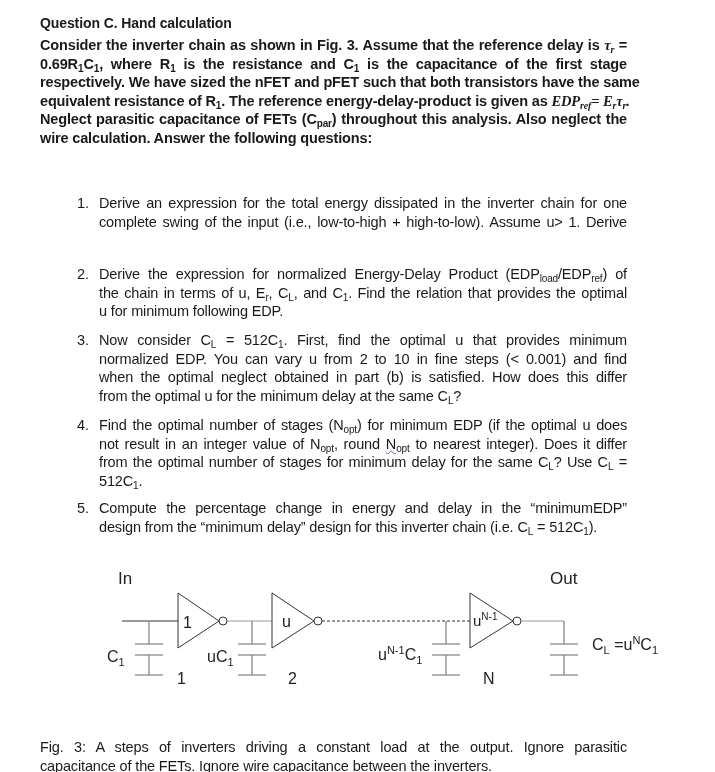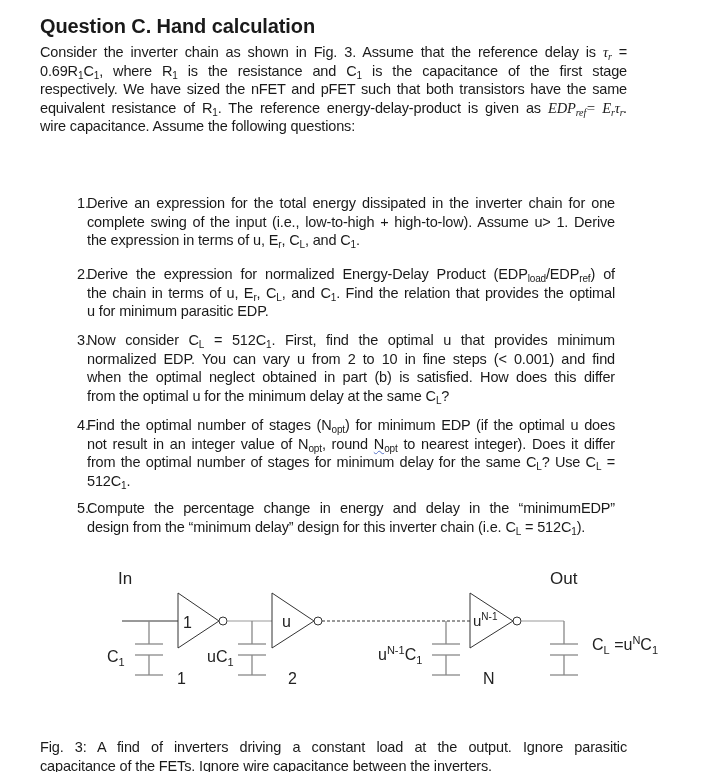--- a/index.html
+++ b/index.html
@@ -2,37 +2,38 @@
 <html><head>
 <meta charset="utf-8">
 <style>
   html, body { margin: 0; padding: 0; background: #ffffff; }
   body {
     width: 715px; height: 772px; overflow: hidden; position: relative;
     font-family: "Liberation Sans", sans-serif; color: #1a1a1a;
   }
   .title {
     position: absolute; left: 40px; top: 15px;
-    font-size: 20px; font-weight: bold; letter-spacing: -0.1px;
+    font-size: 14px; font-weight: bold; letter-spacing: -0.1px;
   }
   .para {
-    position: absolute; left: 40px; top: 43px; width: 587px;
+    position: absolute; left: 40px; top: 36px; width: 587px;
     font-size: 14.5px; line-height: 18.6px; text-align: justify;
     letter-spacing: -0.15px;
+    font-weight: bold;
   }
   .para .ln { display: block; text-align: justify; text-align-last: justify; height: 18.6px; white-space: nowrap; }
   .para .ln.last { text-align-last: left; }
   .it { font-family: "Liberation Serif", serif; font-style: italic; }
   sub { font-size: 10px; vertical-align: -3px; line-height: 0; }
   .q {
     position: absolute; left: 77px; width: 550px;
     font-size: 14.5px; line-height: 18.6px; letter-spacing: -0.15px;
   }
   .q .num { position: absolute; left: 0; top: 0; }
-  .q .body { position: absolute; left: 10px; top: 0; width: 528px; }
+  .q .body { position: absolute; left: 22px; top: 0; width: 528px; }
   .q .body .ln { display: block; white-space: nowrap; text-align: justify; text-align-last: justify; height: 18.6px; }
   .q .body .ln.last { text-align-last: left; }
   .squiggle { text-decoration: underline wavy #5470c4; text-decoration-thickness: 1px; }
   .figure { position: absolute; left: 0; top: 560px; width: 715px; height: 150px; }
   .figure svg { position: absolute; left: 0; top: 0; }
   .caption {
     position: absolute; left: 40px; top: 738px; width: 587px;
     font-size: 14.5px; line-height: 18.6px; letter-spacing: -0.15px;
   }
   .caption .ln { display: block; white-space: nowrap; text-align: justify; text-align-last: justify; height: 18.6px; }
@@ -42,38 +43,38 @@
 </head>
 <body>
 
 <div class="title">Question C. Hand calculation</div>
 
 <div class="para">
   <span class="ln">Consider the inverter chain as shown in Fig. 3. Assume that the reference delay is <span class="it">τ<sub>r</sub></span> =</span>
   <span class="ln">0.69R<sub>1</sub>C<sub>1</sub>, where R<sub>1</sub> is the resistance and C<sub>1</sub> is the capacitance of the first stage</span>
   <span class="ln">respectively. We have sized the nFET and pFET such that both transistors have the same</span>
   <span class="ln">equivalent resistance of R<sub>1</sub>. The reference energy-delay-product is given as <span class="it">EDP<sub>ref</sub>= E<sub>r</sub>τ<sub>r</sub>.</span></span>
-  <span class="ln last">wire capacitance. Assume the following questions:</span>
+  <span class="ln">Neglect parasitic capacitance of FETs (C<sub>par</sub>) throughout this analysis. Also neglect the</span>
+  <span class="ln last">wire calculation. Answer the following questions:</span>
 </div>
 
 <div class="q" style="top:194px;">
   <span class="num">1.</span>
   <div class="body">
     <span class="ln">Derive an expression for the total energy dissipated in the inverter chain for one</span>
     <span class="ln">complete swing of the input (i.e., low-to-high + high-to-low). Assume u&gt; 1. Derive</span>
-    <span class="ln last">the expression in terms of u, E<sub>r</sub>, C<sub>L</sub>, and C<sub>1</sub>.</span>
   </div>
 </div>
 
 <div class="q" style="top:265px;">
   <span class="num">2.</span>
   <div class="body">
     <span class="ln">Derive the expression for normalized Energy-Delay Product (EDP<sub>load</sub>/EDP<sub>ref</sub>) of</span>
     <span class="ln">the chain in terms of u, E<sub>r</sub>, C<sub>L</sub>, and C<sub>1</sub>. Find the relation that provides the optimal</span>
-    <span class="ln last">u for minimum parasitic EDP.</span>
+    <span class="ln last">u for minimum following EDP.</span>
   </div>
 </div>
 
 <div class="q" style="top:331px;">
   <span class="num">3.</span>
   <div class="body">
     <span class="ln">Now consider C<sub>L</sub> = 512C<sub>1</sub>. First, find the optimal u that provides minimum</span>
     <span class="ln">normalized EDP. You can vary u from 2 to 10 in fine steps (&lt; 0.001) and find</span>
     <span class="ln">when the optimal neglect obtained in part (b) is satisfied. How does this differ</span>
     <span class="ln last">from the optimal u for the minimum delay at the same C<sub>L</sub>?</span>
@@ -165,15 +166,15 @@
       <line x1="550" y1="644" x2="578" y2="644"></line>
       <line x1="550" y1="655" x2="578" y2="655"></line>
       <line x1="564" y1="655" x2="564" y2="675"></line>
       <line x1="550" y1="675" x2="578" y2="675"></line>
     </g>
     <text class="flabel" x="592" y="650" font-size="16">C<tspan font-size="11" dy="4">L</tspan><tspan font-size="16" dy="-4"> =u</tspan><tspan font-size="11" dy="-6">N</tspan><tspan font-size="16" dy="6">C</tspan><tspan font-size="11" dy="4">1</tspan></text>
   </svg>
 </div>
 
 <div class="caption">
-  <span class="ln">Fig. 3: A find of inverters driving a constant load at the output. Ignore parasitic</span>
+  <span class="ln">Fig. 3: A steps of inverters driving a constant load at the output. Ignore parasitic</span>
   <span class="ln last">capacitance of the FETs. Ignore wire capacitance between the inverters.</span>
 </div>
 
 </body></html>

